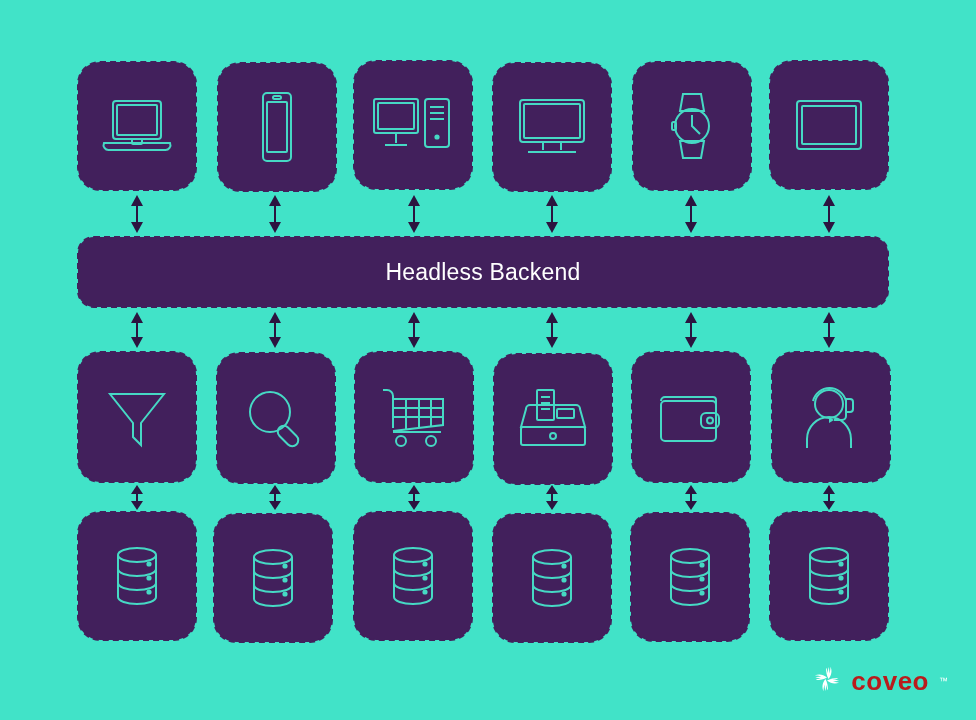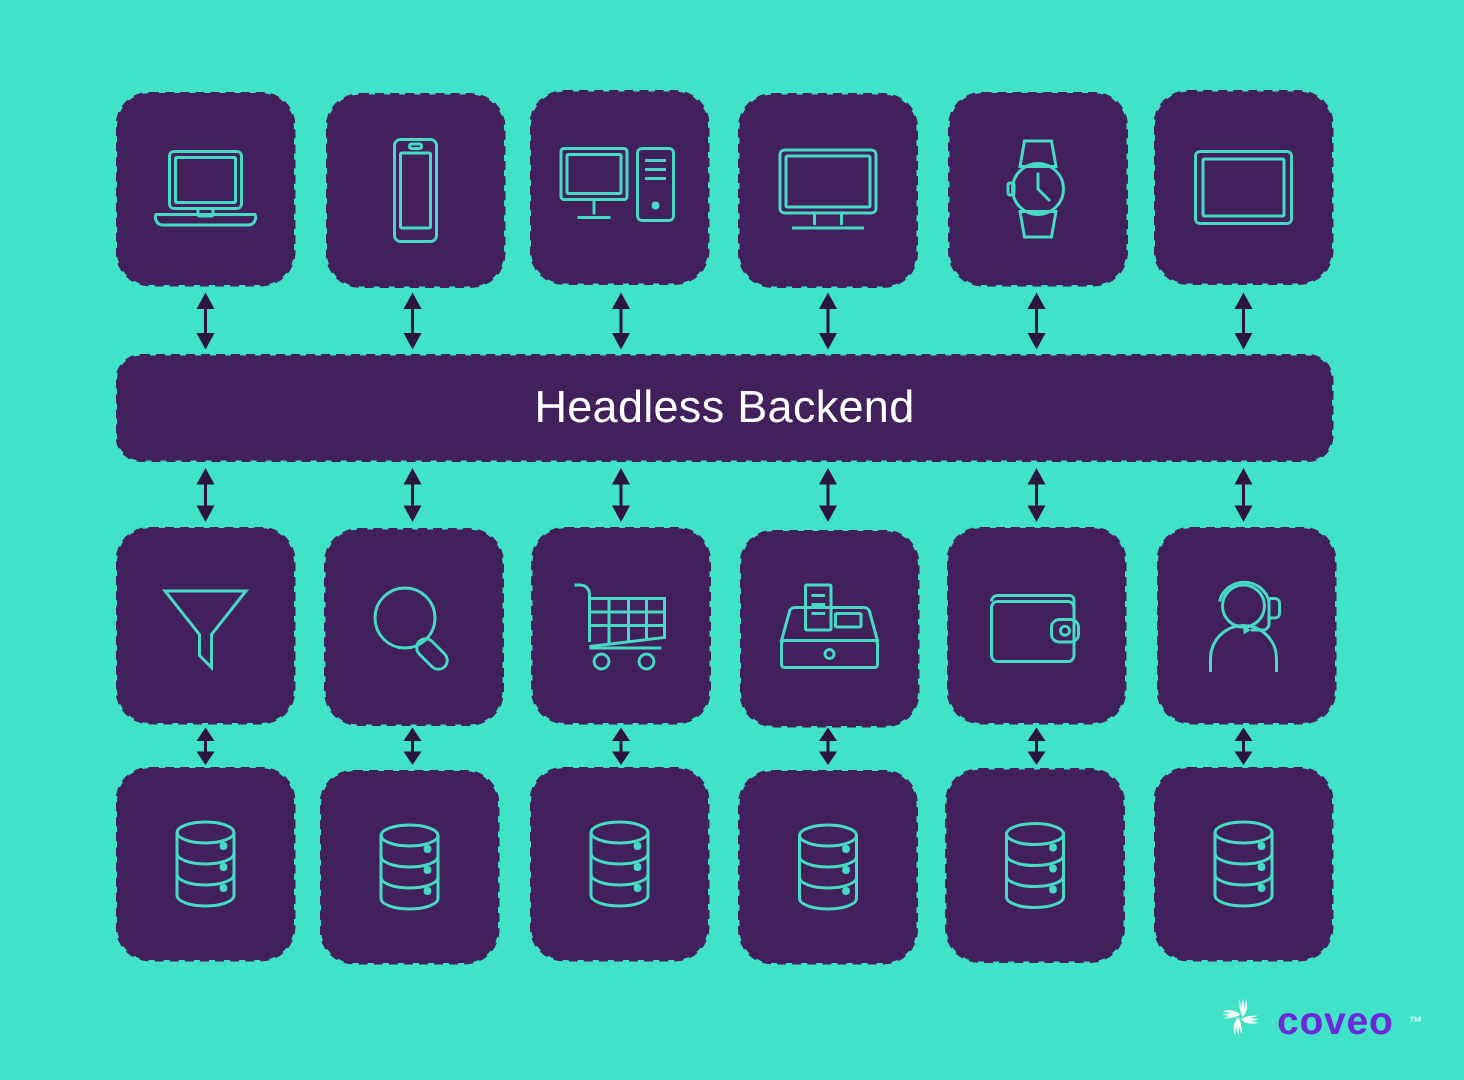--- a/index.html
+++ b/index.html
@@ -73,21 +73,21 @@
     background: #42205c;
     border-radius: 16px;
     display: flex;
     align-items: center;
     justify-content: center;
     outline: 2px dashed #42205c;
     outline-offset: -1px;
   }
   #backend-label {
     color: #ffffff;
-    font-size: 30px;
+    font-size: 23px;
     font-family: "Liberation Sans", sans-serif;
     letter-spacing: .2px;
   }
 
   
   .arrow-row {
     position: absolute;
     left: 78px;
     width: 810px;
     display: flex;
@@ -106,21 +106,21 @@
   
   #coveo-logo {
     position: absolute;
     right: 28px;
     bottom: 22px;
     display: flex;
     align-items: center;
     gap: 9px;
   }
   #coveo-wordmark {
-    color: #6d28d9;
+    color: #b91c1c;
     font-size: 26px;
     font-weight: bold;
     letter-spacing: .5px;
     font-family: "Liberation Sans", sans-serif;
   }
   #coveo-tm {
     color: #ffffff;
     font-size: 9px;
     vertical-align: super;
     margin-left: 1px;

